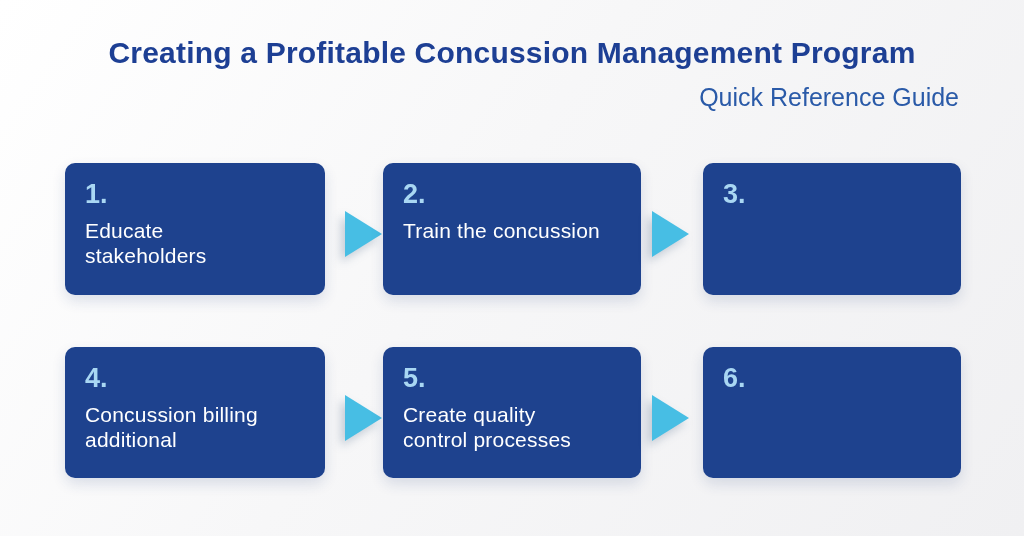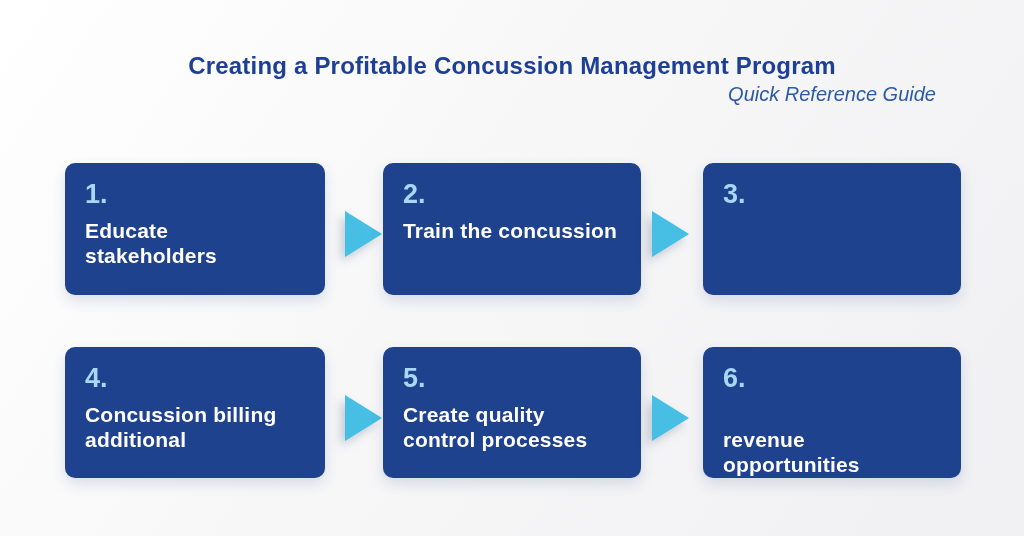--- a/index.html
+++ b/index.html
@@ -10,53 +10,52 @@
   }
   .canvas {
     position: relative;
     width: 1024px; height: 536px;
     background: linear-gradient(125deg, #ffffff 0%, #f7f7f8 45%, #f0f0f2 100%);
   }
   .title {
     position: absolute;
     top: 36px; left: 0; right: 0;
     text-align: center;
-    font-size: 24px;
+    font-size: 30px;
     font-weight: 800;
     letter-spacing: 0.2px;
     color: var(--title-color);
-    margin: 16px;
+    margin: 0;
   }
   .subtitle {
     position: absolute;
-    top: 83px; right: 88px;
-    font-size: 20px;
+    top: 83px; right: 65px;
+    font-size: 25px;
     font-weight: 500;
     color: var(--subtitle-color);
-    font-style: italic;
   }
   .step-box {
     position: absolute;
     background: var(--box-bg);
     border-radius: 10px;
     box-shadow: 0 6px 14px rgba(30, 60, 120, 0.14);
     padding: 18px 20px;
     box-sizing: border-box;
     color: var(--box-text);
   }
   .step-number {
     font-size: 27px;
     font-weight: 800;
     color: var(--number-color);
     margin-bottom: 11px;
     line-height: 1;
   }
   .step-label {
     font-size: 21px;
-    font-weight: 700;
+    font-weight: 400;
     line-height: 1.18;
     letter-spacing: 0.2px;
     color: var(--box-text);
   }
   .arrow {
     position: absolute;
     width: 0; height: 0;
     border-top: 23px solid transparent;
     border-bottom: 23px solid transparent;
     border-left: 37px solid var(--arrow-color);
@@ -127,17 +126,16 @@
       <span>control processes</span>
     </div>
   </div>
 
   <div class="arrow a4"></div>
 
   <div class="step-box b6">
     <div class="step-number">6.</div>
     <div class="step-label">
       <br>
-      <span>revenue opportunities</span>
     </div>
   </div>
 
 </div>
 
 </body></html>

